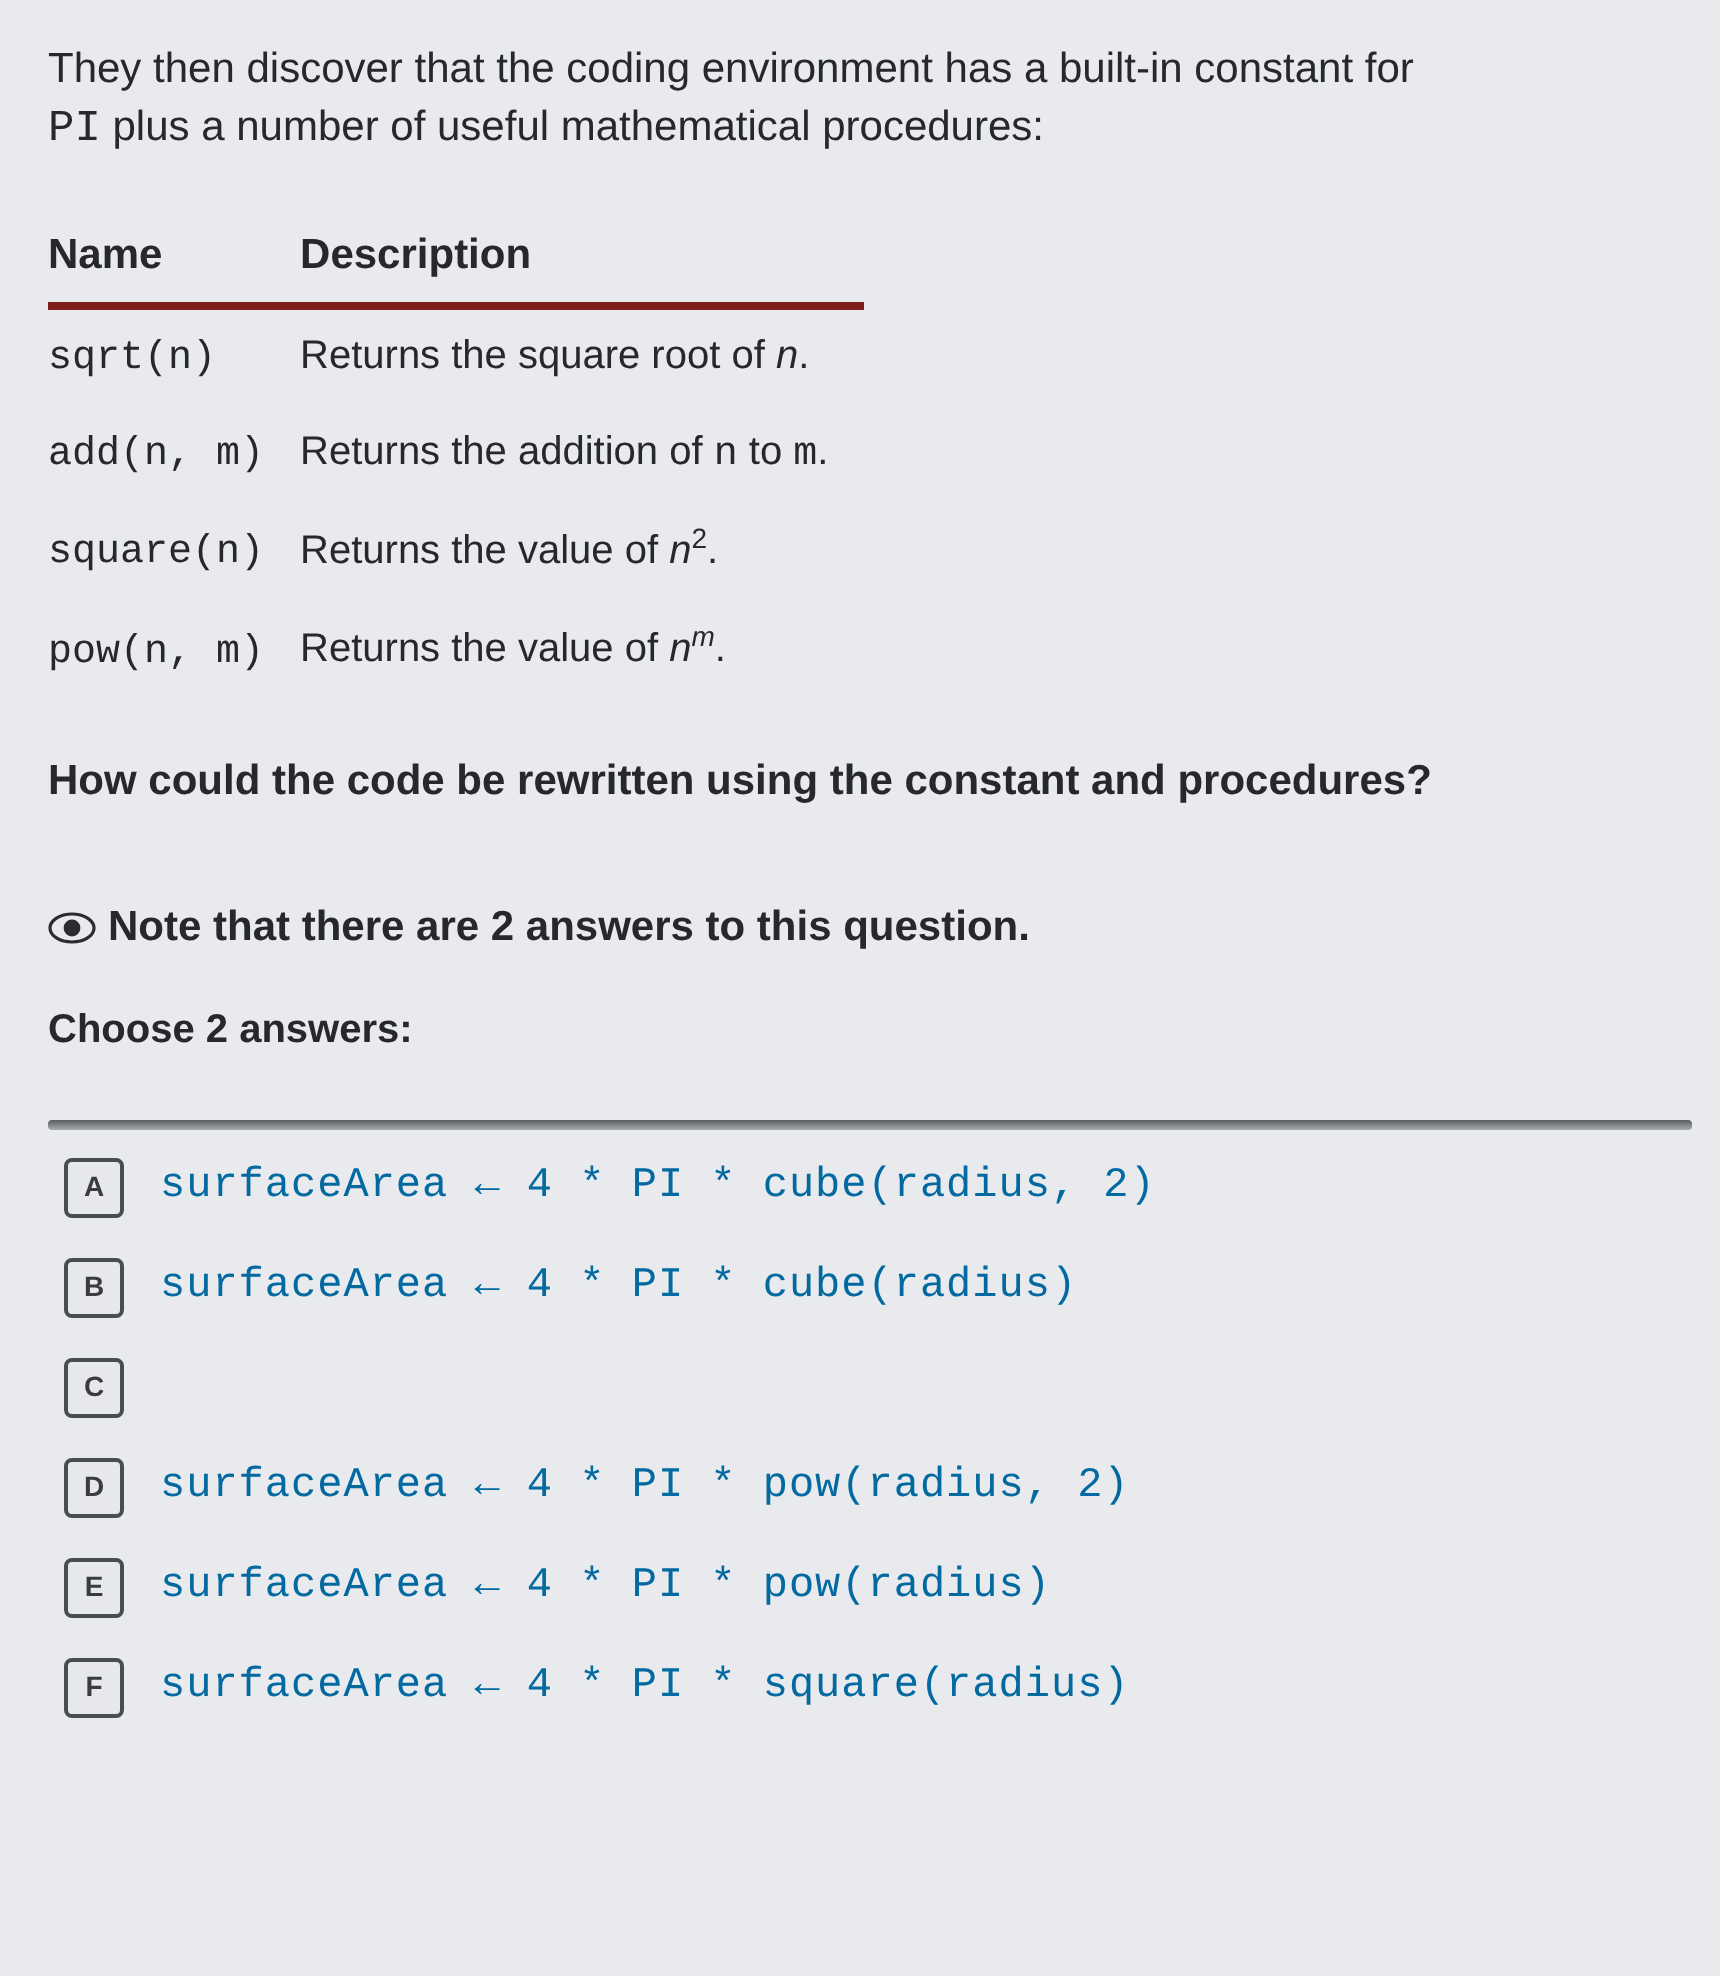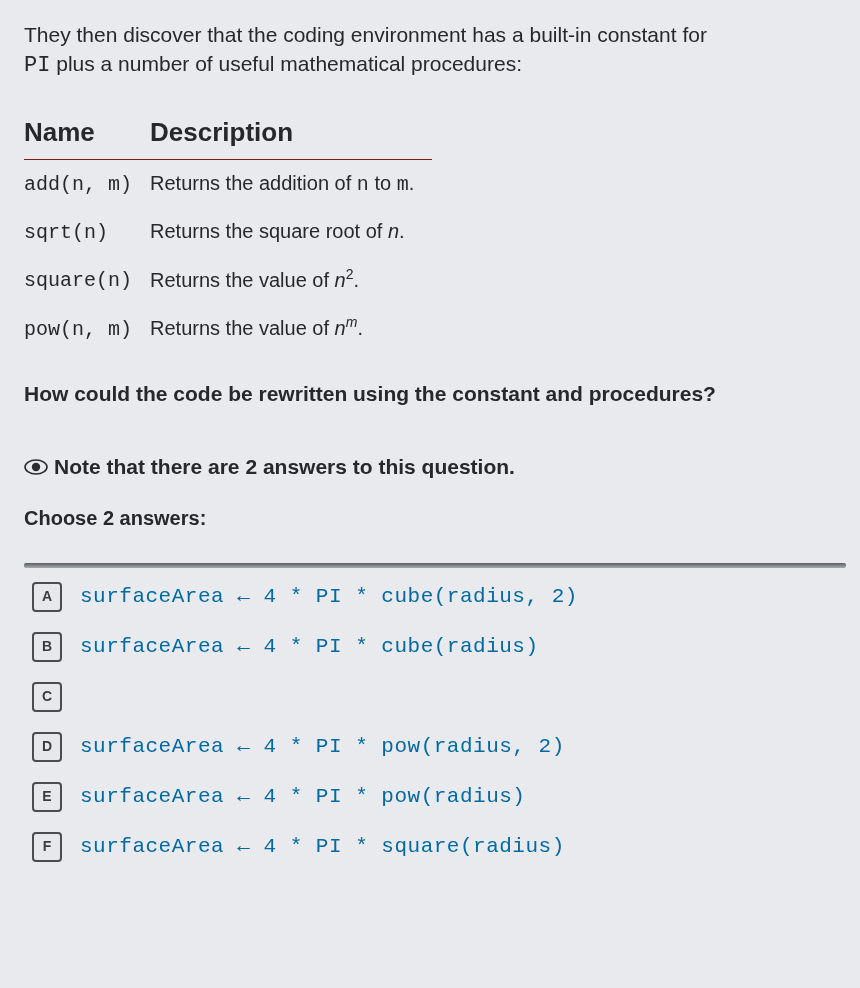--- a/index.html
+++ b/index.html
@@ -14,22 +14,22 @@
     line-height: 1.4;
     overflow: hidden;
   }
   .intro { margin-bottom: 24px; }
   .intro .code { font-family: "Courier New", monospace; font-size: 22px; }
   .proc-table { border-collapse: collapse; margin-top: 8px; margin-bottom: 26px; }
   .proc-table th {
     text-align: left;
     font-weight: 700;
     padding: 8px 18px 8px 0;
-    border-bottom: 1px solid #7f1d1d;
-    font-size: 26px;
+    border-bottom: 4px solid #7f1d1d;
+    font-size: 21px;
   }
   .proc-table td {
     padding: 9px 18px 9px 0;
     font-size: 20px;
     vertical-align: baseline;
   }
   .proc-table td.name { font-family: "Courier New", monospace; font-size: 20px; white-space: nowrap; }
   .proc-table td.desc .mono { font-family: "Courier New", monospace; }
   .proc-table td.desc .ital { font-style: italic; }
   sup { font-size: 0.7em; }
@@ -77,29 +77,29 @@
 
 <table class="proc-table">
   <thead>
     <tr>
       <th>Name</th>
       <th>Description</th>
     </tr>
   </thead>
   <tbody>
     <tr>
+      <td class="name">sqrt(n)</td>
+      <td class="desc">
+        <span>Returns the square root of </span><span class="ital">n</span><span>.</span>
+      </td>
+    </tr>
+    <tr>
       <td class="name">add(n, m)</td>
       <td class="desc">
         <span>Returns the addition of </span><span class="mono">n</span><span> to </span><span class="mono">m</span><span>.</span>
-      </td>
-    </tr>
-    <tr>
-      <td class="name">sqrt(n)</td>
-      <td class="desc">
-        <span>Returns the square root of </span><span class="ital">n</span><span>.</span>
       </td>
     </tr>
     <tr>
       <td class="name">square(n)</td>
       <td class="desc">
         <span>Returns the value of </span><span class="ital">n</span><sup>2</sup><span>.</span>
       </td>
     </tr>
     <tr>
       <td class="name">pow(n, m)</td>

